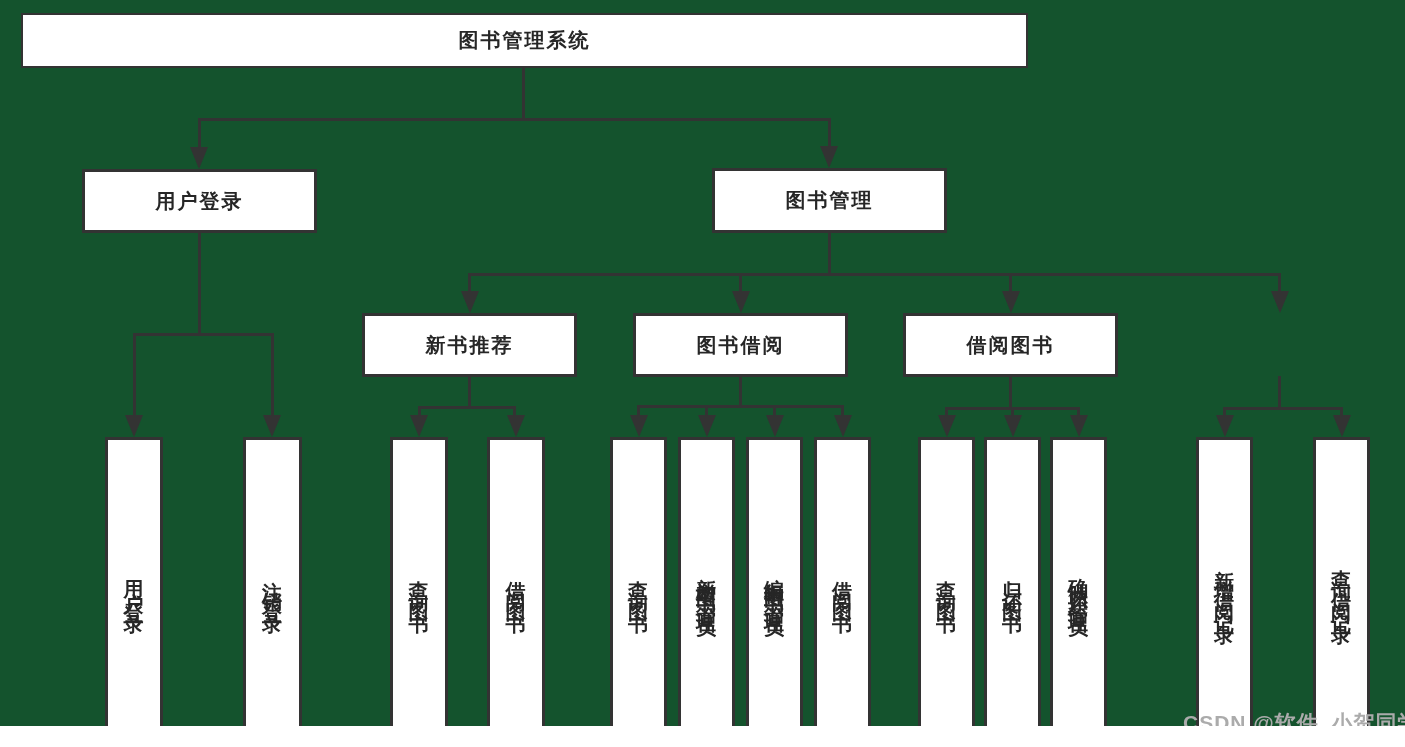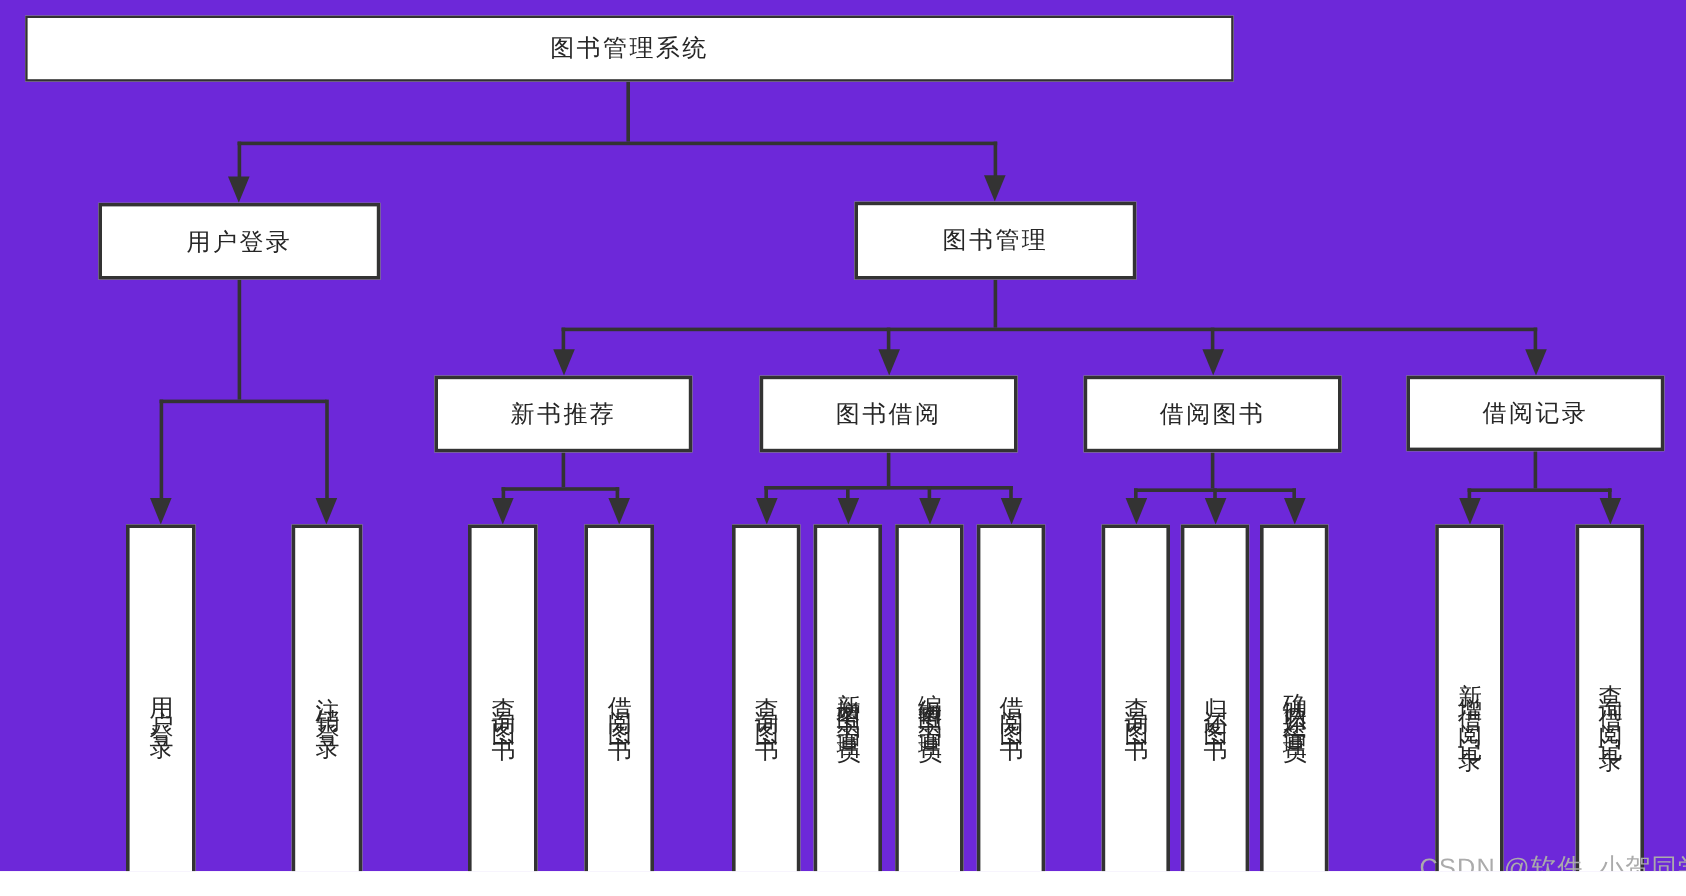--- a/index.html
+++ b/index.html
@@ -3,21 +3,21 @@
 <meta charset="utf-8">
 <style>
   :root{
     --line:#333333;
     --text:#262626;
     --wm:#ababab;
   }
   html,body{margin:0;padding:0;background:#ffffff;}
   body{font-family:"Liberation Sans","DejaVu Sans",sans-serif;}
   .canvas{
-    position:relative;width:1405px;height:726px;background:#6d28d9;overflow:hidden;
+    position:relative;width:1405px;height:726px;background:#14532d;overflow:hidden;font-weight:bold;
   }
   .node{
     position:absolute;background:#ffffff;border:3px solid var(--line);
     box-sizing:border-box;display:flex;align-items:center;justify-content:center;
     font-size:20px;color:var(--text);letter-spacing:2px;z-index:2;
   }
   .node.root{border-width:2px;}
   .leaf{z-index:2;}
   .vtext{
     writing-mode:vertical-rl;letter-spacing:0.55em;line-height:1;
@@ -105,21 +105,20 @@
   <div class="node" style="left:82px;top:169px;width:235px;height:64px;">用户登录</div>
 
   <div class="node" style="left:362px;top:313px;width:215px;height:64px;">新书推荐</div>
 
   <div class="node" style="left:712px;top:168px;width:235px;height:65px;">图书管理</div>
 
   <div class="node" style="left:633px;top:313px;width:215px;height:64px;">图书借阅</div>
 
   <div class="node" style="left:903px;top:313px;width:215px;height:64px;">借阅图书</div>
 
-  <div class="node" style="left:1172px;top:313px;width:215px;height:63px;">借阅记录</div>
 
   <div class="node leaf" style="left:105px;top:437px;width:58px;height:300px;">
     <span class="vtext">用户登录</span>
   </div>
   <div class="node leaf" style="left:243px;top:437px;width:59px;height:300px;">
     <span class="vtext">注销登录</span>
   </div>
 
   <div class="node leaf" style="left:390px;top:437px;width:58px;height:300px;">
     <span class="vtext">查询图书</span>

